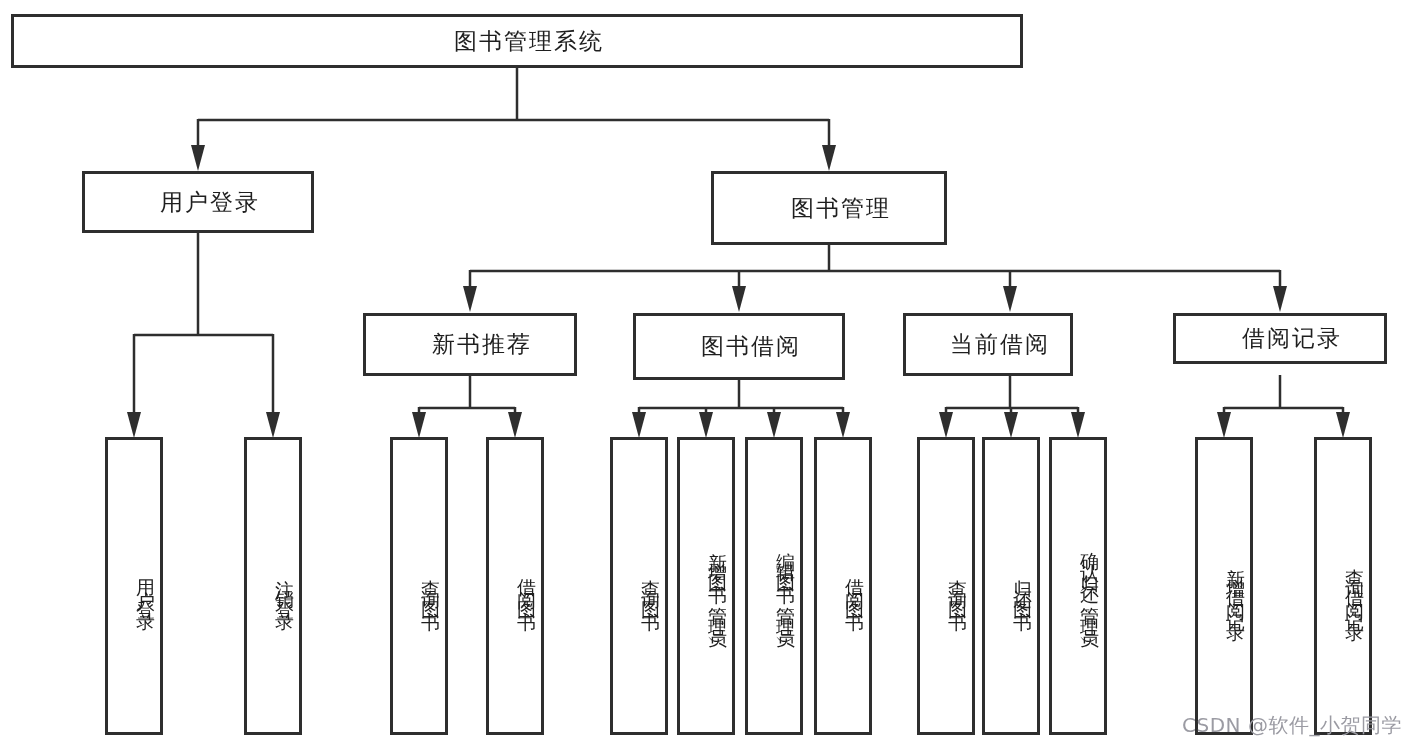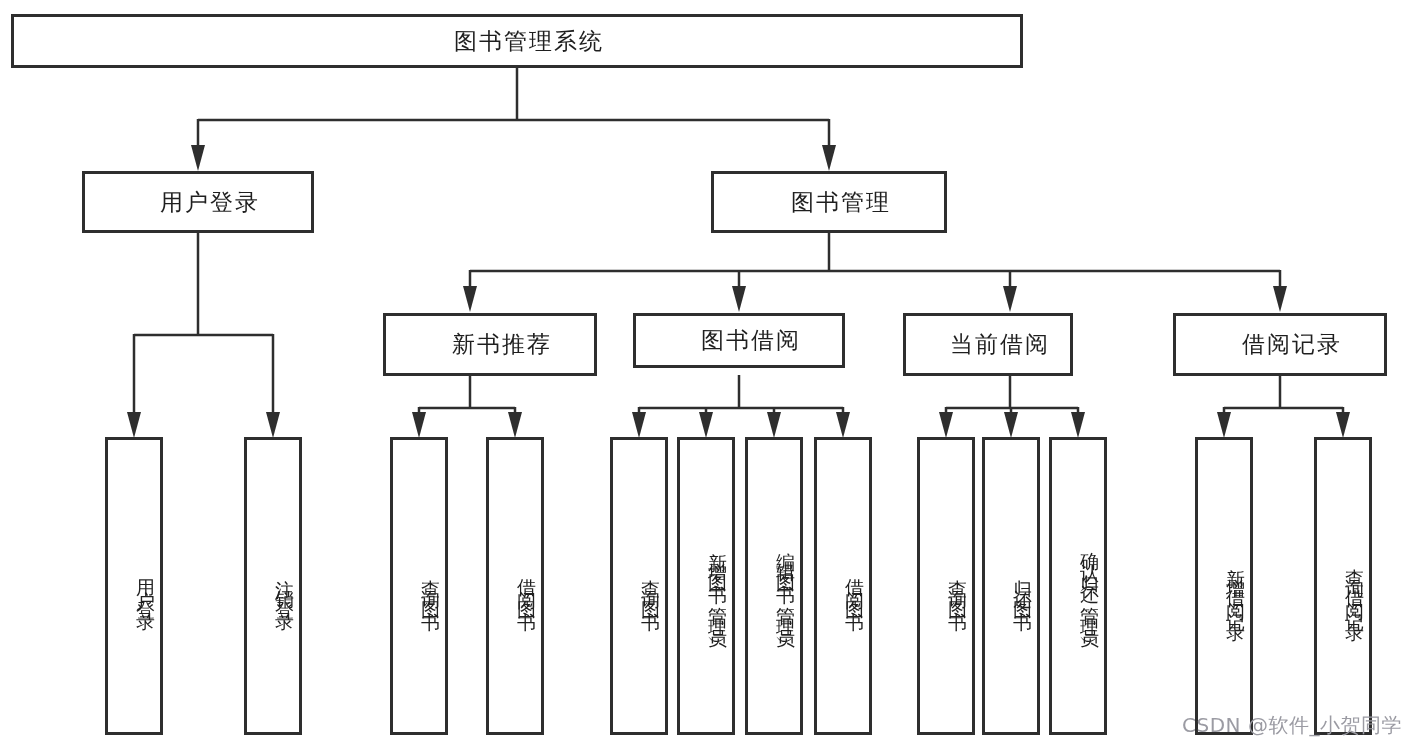--- a/index.html
+++ b/index.html
@@ -31,25 +31,25 @@
     text-orientation:mixed;
     font-size:19px;
     letter-spacing:11px;
     line-height:1;
     color:#1f1f1f;
   }
 
   
   #n-root {left:11px; top:14px; width:1012px;height:54px;}
   #n-user-login {left:82px; top:171px;width:232px; height:62px;}
-  #n-book-mgmt {left:711px; top:171px;width:236px; height:62px;}
-  #n-new-book {left:363px; top:313px;width:214px; height:63px;margin-left:20px;}
-  #n-borrowing {left:633px; top:313px;width:212px; height:55px;}
+  #n-book-mgmt {left:711px; top:171px;width:236px; height:74px;}
+  #n-new-book {left:363px; top:313px;width:214px; height:63px;}
+  #n-borrowing {left:633px; top:313px;width:212px; height:67px;}
   #n-current {left:903px; top:313px;width:170px; height:63px;}
-  #n-records {left:1173px;top:313px;width:214px; height:63px;}
+  #n-records {left:1173px;top:313px;width:214px; height:51px;}
 
   #l-login {left:105px;}
   #l-logout {left:244px;}
   #l-query1 {left:390px;}
   #l-borrow1 {left:486px;}
   #l-query2 {left:610px;}
   #l-add-book {left:677px;}
   #l-edit-book {left:745px;}
   #l-borrow2 {left:814px;}
   #l-query3 {left:917px;}

